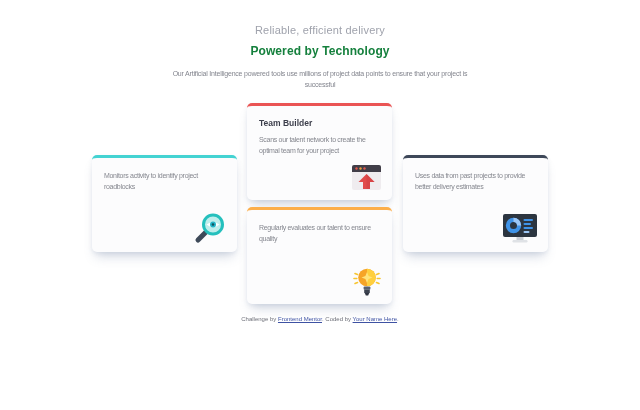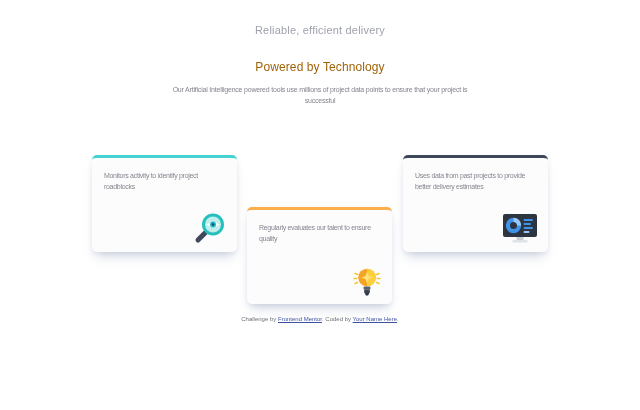--- a/index.html
+++ b/index.html
@@ -7,24 +7,24 @@
     width:640px;height:410px;background:#ffffff;
     font-family:"Liberation Sans","DejaVu Sans",sans-serif;
     position:relative;overflow:hidden;
     -webkit-font-smoothing:antialiased;
   }
   .stage{position:absolute;inset:0;}
 
   
   .header{position:absolute;top:24px;left:0;right:0;text-align:center;}
   .subtitle{
-    font-size:11px;font-weight:400;color:#9fa2ac;letter-spacing:.2px;margin:0 0 24px 0;
+    font-size:11px;font-weight:400;color:#9fa2ac;letter-spacing:.2px;margin:0 0 8px 0;
   }
   .title{
-    font-size:12px;font-weight:400;color:#a16207;margin:0 0 10px 0;letter-spacing:.1px;
+    font-size:12px;font-weight:700;color:#15803d;margin:0 0 10px 0;letter-spacing:.1px;
   }
   .description{
     font-size:7px;line-height:1.6;letter-spacing:-0.2px;color:#83858e;
     max-width:312px;margin:0 auto;
   }
 
   
   .card{
     position:absolute;width:145px;height:97px;box-sizing:border-box;
     background:#fcfcfd;border-radius:5px;
@@ -68,20 +68,33 @@
     <p class="card-desc">Monitors activity to identify project roadblocks</p>
     <svg class="card-icon" width="34" height="32" viewBox="0 0 34 32">
       <line x1="5" y1="28" x2="13" y2="20" stroke="#3e4a59" stroke-width="5" stroke-linecap="round"></line>
       <circle cx="20" cy="12.5" r="9.5" fill="#bfeeec" stroke="#25c0bd" stroke-width="3"></circle>
       <path d="M13.5 12.5 Q20 7.5 26.5 12.5 Q20 17.5 13.5 12.5 Z" fill="#ffffff"></path>
       <circle cx="20" cy="12.5" r="3" fill="#25b5c8"></circle>
       <circle cx="20" cy="12.5" r="1.3" fill="#14525c"></circle>
     </svg>
   </div>
 
+  <div class="card card-team-builder" style="border-top-color: rgb(234, 84, 84);">
+    <h3 class="card-title">Team Builder</h3>
+    <p class="card-desc">Scans our talent network to create the optimal team for your project</p>
+    <svg class="card-icon" width="31" height="30" viewBox="0 0 31 30">
+      <rect x="1" y="3" width="29" height="25" rx="2" fill="#efecef"></rect>
+      <path d="M1 5 Q1 3 3 3 L28 3 Q30 3 30 5 L30 10 L1 10 Z" fill="#413e48"></path>
+      <circle cx="5.5" cy="6.5" r="1.2" fill="#e2574c"></circle>
+      <circle cx="9.5" cy="6.5" r="1.2" fill="#e8a33d"></circle>
+      <circle cx="13.5" cy="6.5" r="1.2" fill="#e2574c"></circle>
+      <polygon points="15.5,12 7.5,20 12,20 12,27 19,27 19,20 23.5,20" fill="#e14b4b"></polygon>
+      <polygon points="15.5,12 15.5,27 19,27 19,20 23.5,20" fill="#d13f44" opacity="0.55"></polygon>
+    </svg>
+  </div>
 
   <div class="card card-karma" style="border-top-color: rgb(252, 174, 74);">
     <p class="card-desc">Regularly evaluates our talent to ensure quality</p>
     <svg class="card-icon" width="30" height="35" viewBox="0 0 30 35">
       <g stroke="#f7c530" stroke-width="1.6" stroke-linecap="round">
         <line x1="3" y1="10.5" x2="5.5" y2="11.5"></line>
         <line x1="2" y1="15.5" x2="4.8" y2="15.5"></line>
         <line x1="3" y1="20.5" x2="5.5" y2="19.5"></line>
         <line x1="27" y1="10.5" x2="24.5" y2="11.5"></line>
         <line x1="28" y1="15.5" x2="25.2" y2="15.5"></line>

